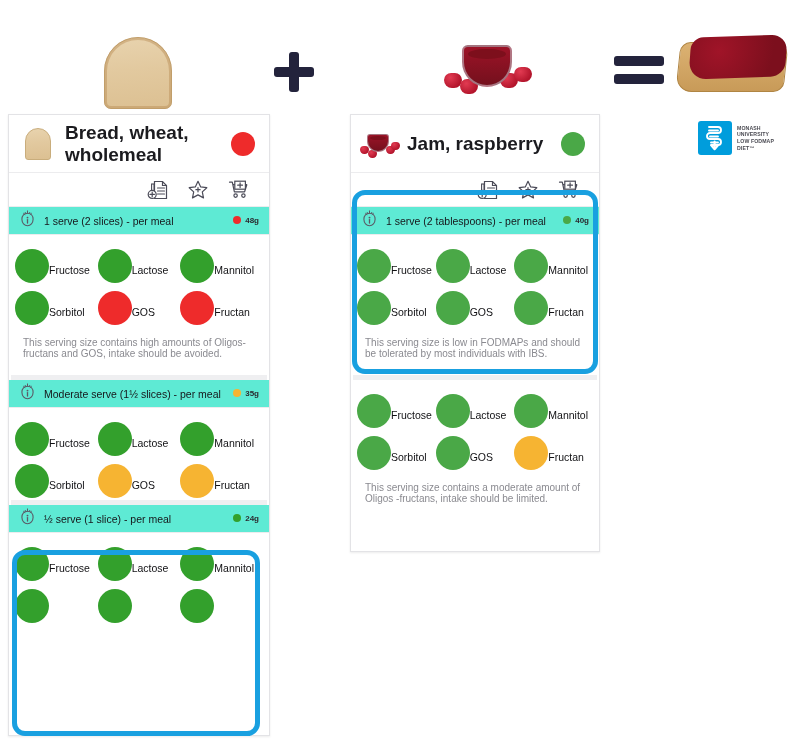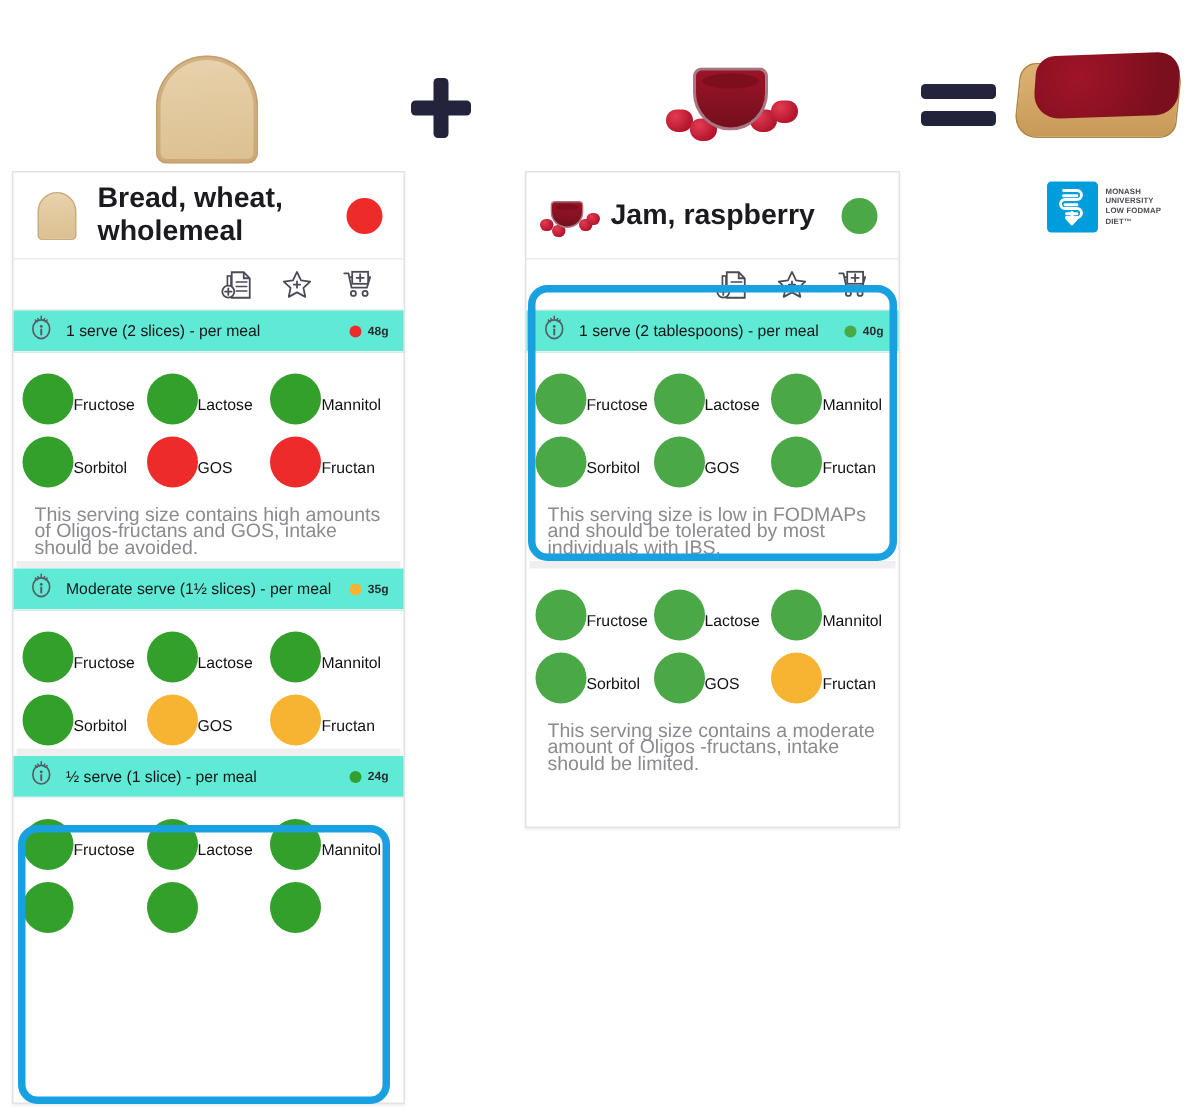--- a/index.html
+++ b/index.html
@@ -121,35 +121,35 @@
   .icon-row svg { display: block; }
 
   
   .serving { position: relative; }
   .serving-head {
     display: flex; align-items: center; height: 28px; padding: 0 10px 0 10px;
     border-bottom: 1px solid #ececee; background: #5eead4;
   }
   .serving-head .info-ico { flex: 0 0 auto; margin-right: 8px; }
   .serving-label { flex: 1 1 auto; font-size: 10.5px; color: #16161a; }
-  .serving-amount { display: flex; align-items: flex-end; gap: 4px; flex: 0 0 auto; }
+  .serving-amount { display: flex; align-items: flex-start; gap: 4px; flex: 0 0 auto; }
   .serving-amount .sdot { width: 8px; height: 8px; border-radius: 50%; }
   .serving-amount .sg { font-size: 8px; font-weight: 700; color: #2b2b30; }
 
   .grid {
     display: grid; grid-template-columns: repeat(3, 1fr);
     padding: 14px 6px 2px 6px; row-gap: 8px;
   }
   .cell { display: flex; flex-direction: row; align-items: center; }
   .bigdot { width: 34px; height: 34px; border-radius: 50%; }
   .cell-label { font-size: 10.5px; color: #111114; margin-top: 7px; }
 
   .note {
-    font-size: 13px; line-height: 11px; color: #8a8a90;
-    padding: 10px 14px 4px 14px;
+    font-size: 10px; line-height: 11px; color: #8a8a90;
+    padding: 10px 14px 16px 14px;
   }
   .sep { height: 5px; background: #efeff1; margin: 0 2px; }
 
   
   .hl {
     position: absolute; border: 5px solid #19a0e0; border-radius: 13px;
     pointer-events: none;
   }
   #hl-bread { left: 12px;  top: 550px; width: 248px; height: 186px; }
   #hl-jam   { left: 352px; top: 190px; width: 246px; height: 184px; }

